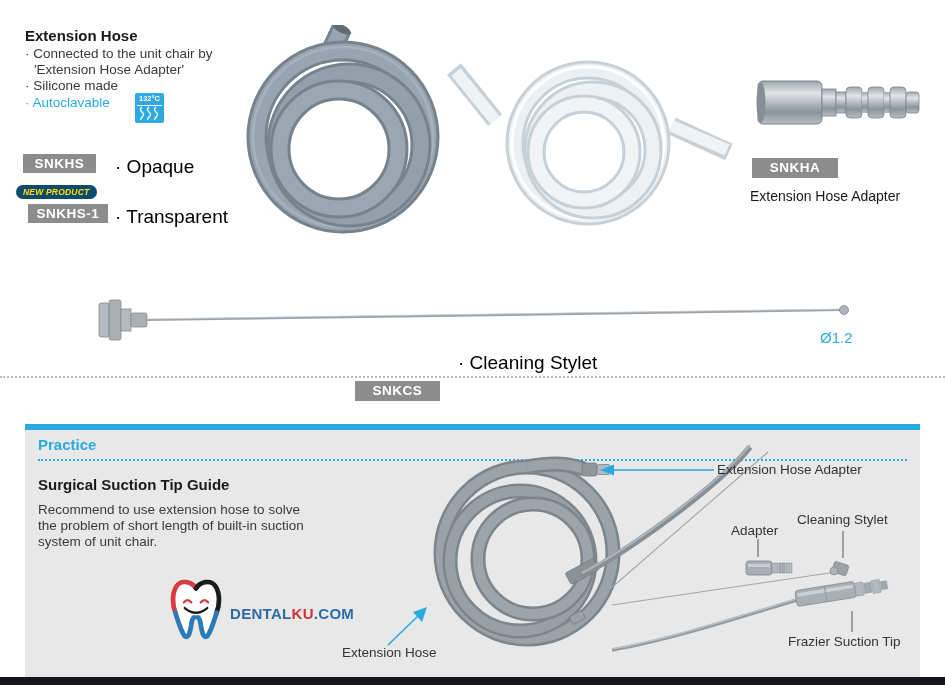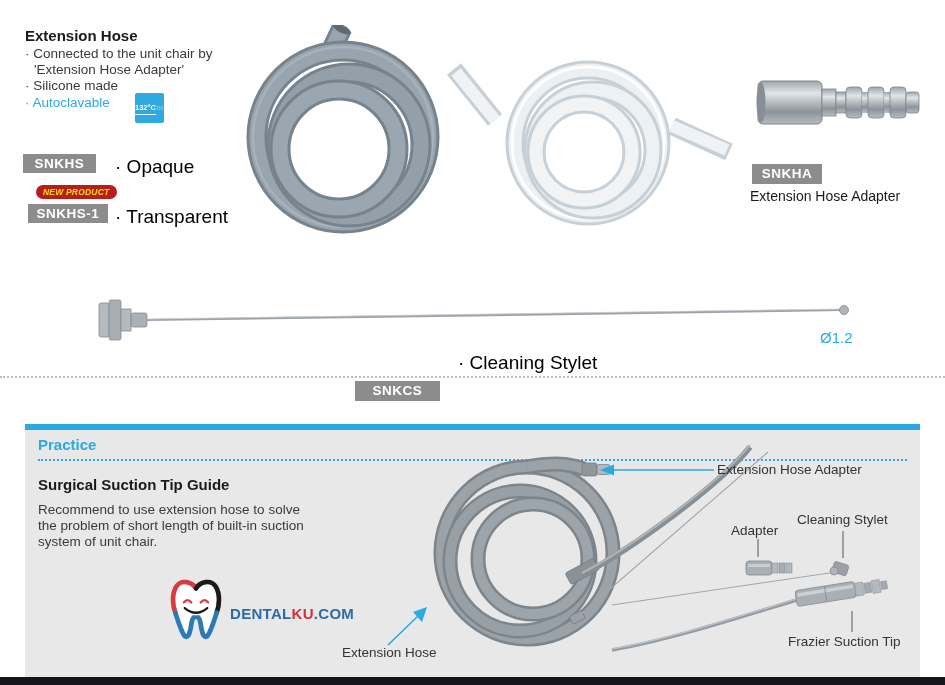--- a/index.html
+++ b/index.html
@@ -8,32 +8,32 @@
   .abs{position:absolute;}
 
   
   .intro-title{left:25px;top:27px;font-size:15px;font-weight:bold;color:#1a1a1a;}
   .intro-bullets{left:25px;top:46px;font-size:13.5px;color:#3a3a3a;line-height:16.2px;}
   .intro-bullets .cont{margin-left:9px;}
   .blue-text{color:#29ABE2;}
 
   
   .autoclave{left:135px;top:93px;width:29px;height:30px;background:#2FA9E0;border-radius:2px;
-             display:flex;flex-direction:row;align-items:center;}
+             display:flex;flex-direction:column;align-items:center;}
   .autoclave .temp{font-size:7.5px;font-weight:bold;color:#fff;line-height:10px;margin-top:1px;
                    border-bottom:1px solid rgba(255,255,255,.9);width:25px;text-align:center;padding-bottom:1px;}
 
   
   .badge{background:#8C8C8C;color:#fff;font-weight:bold;font-size:13.5px;letter-spacing:.5px;
          text-align:center;line-height:19px;height:19px;}
   .b-snkhs{left:23px;top:154px;width:73px;}
   .b-snkhs1{left:28px;top:204px;width:80px;}
-  .b-snkha{left:752px;top:164px;width:70px;line-height:20px;height:20px;}
+  .b-snkha{left:752px;top:158px;width:86px;line-height:20px;height:20px;}
   .b-snkcs{left:355px;top:349px;width:85px;line-height:20px;height:20px;margin-top:32px;}
-  .new-badge{left:36px;top:185px;background:#b91c1c;color:#FFE100;font-size:8.5px;font-weight:bold;
+  .new-badge{left:16px;top:185px;background:#0c4a6e;color:#FFE100;font-size:8.5px;font-weight:bold;
              font-style:italic;border-radius:8px;padding:2px 8px 2px 7px;letter-spacing:.2px;}
   .desc{font-size:19px;color:#000000;}
   .d-opaque{left:115px;top:156px;}
   .d-transparent{left:115px;top:206px;}
   .d-stylet{left:458px;top:352px;}
   .adapter-name{left:750px;top:188px;font-size:14px;color:#1a1a1a;}
   .dia-label{left:820px;top:329px;font-size:15px;color:#29ABE2;}
 
   
   .dotted-sep{left:0;top:376px;width:945px;border-top:2px dotted #bdbdbd;}

